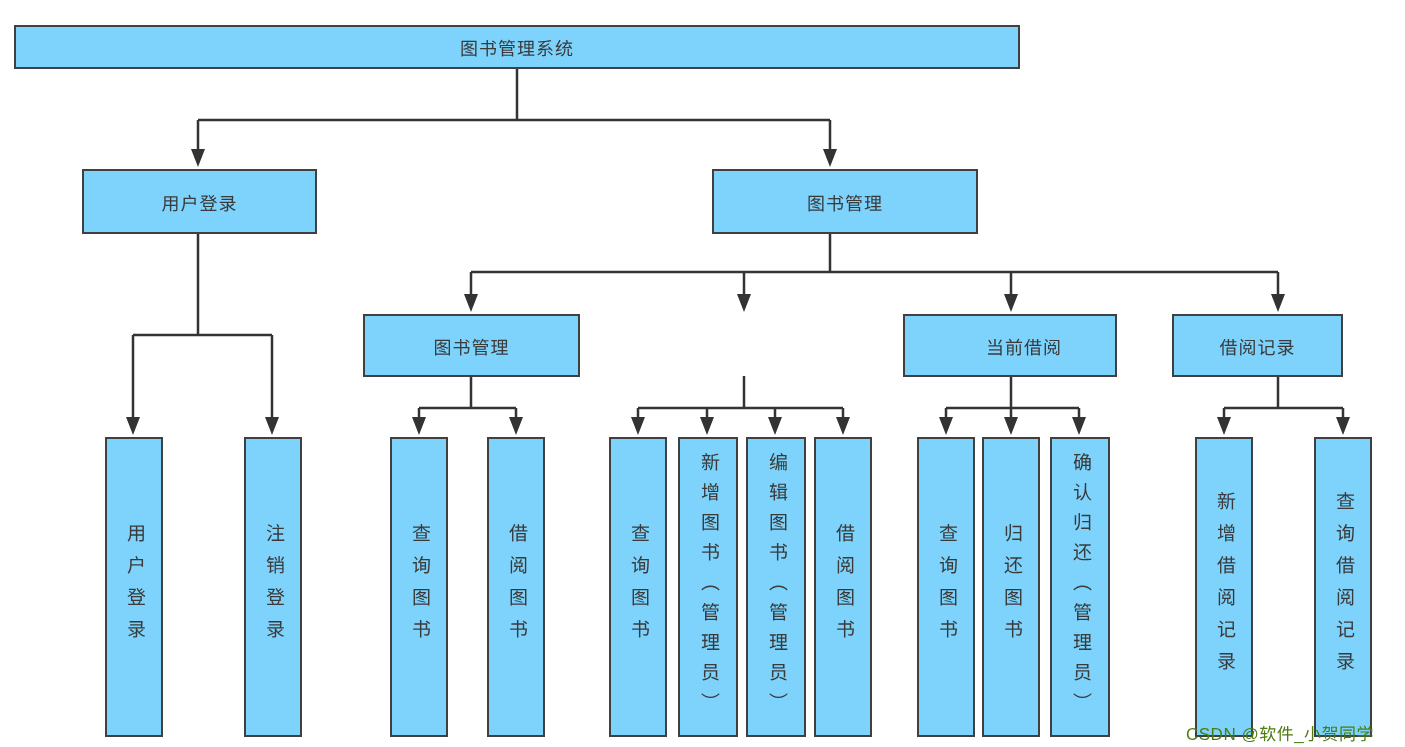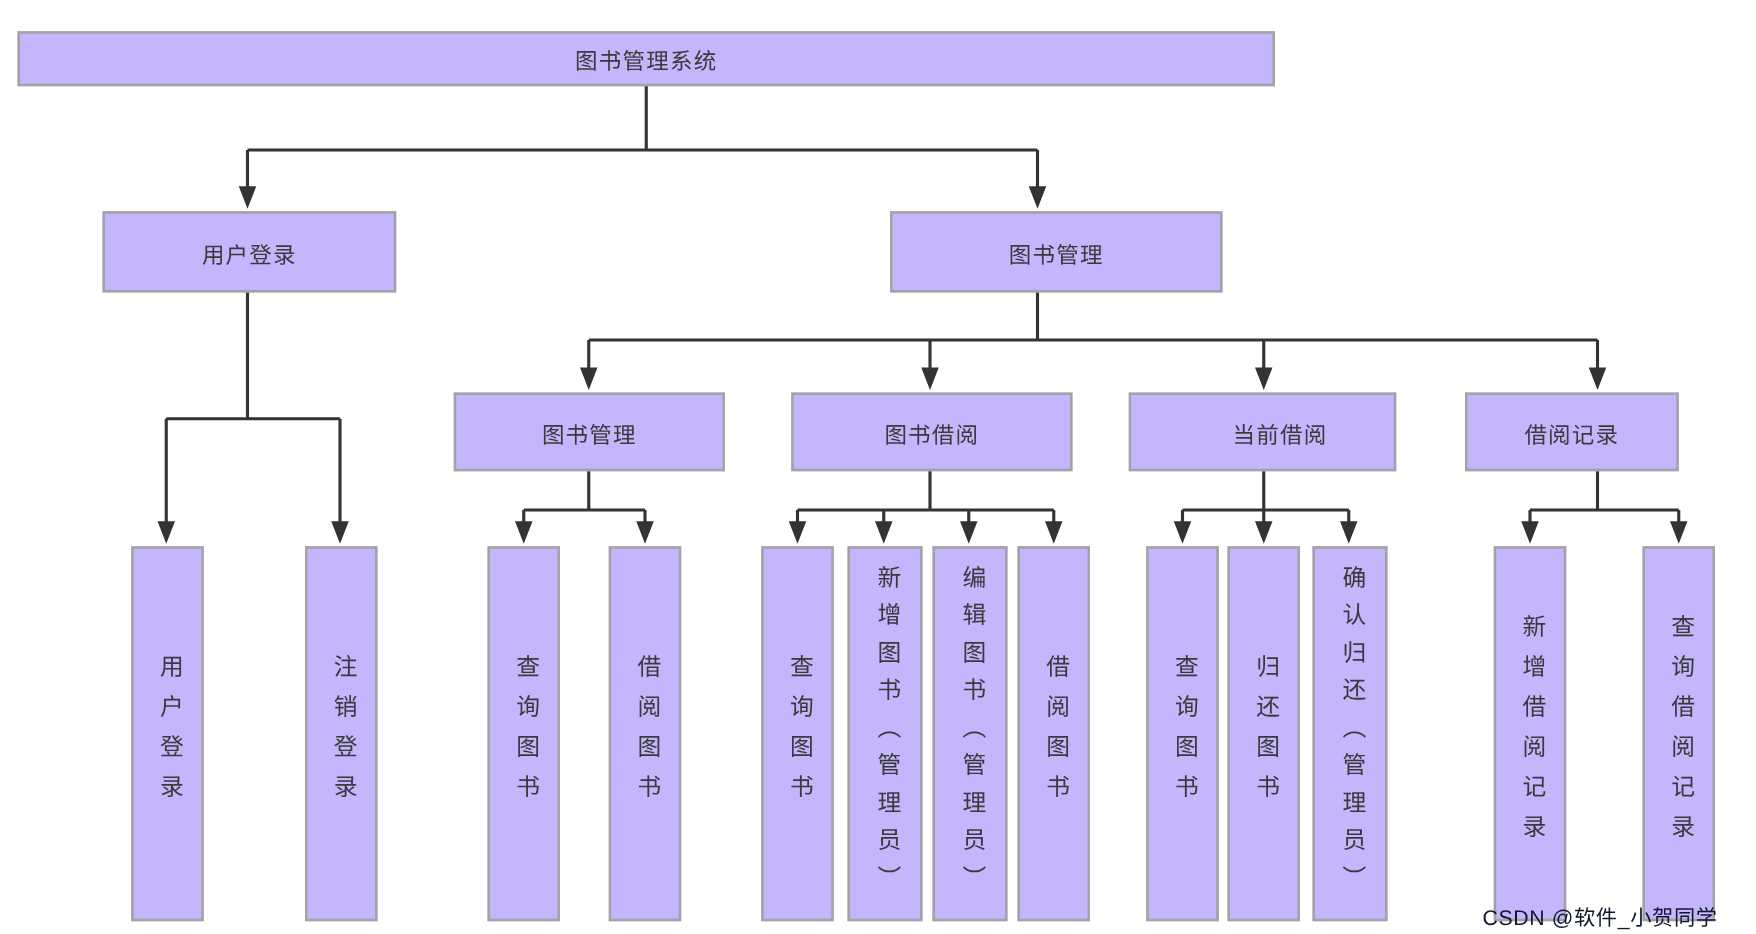--- a/index.html
+++ b/index.html
@@ -19,22 +19,22 @@
   svg.wires {
     position: absolute;
     left: 0;
     top: 0;
     width: 1405px;
     height: 747px;
   }
   .node {
     position: absolute;
     box-sizing: border-box;
-    border: 2px solid #a3a3a3;
-    background: #c4b5fd;
+    border: 2px solid #404040;
+    background: #7dd3fc;
     display: flex;
     align-items: center;
     justify-content: center;
     text-align: center;
   }
   .h-node {
     font-size: 18px;
     letter-spacing: 1px;
   }
   .root-node {
@@ -49,21 +49,21 @@
   }
   .v-node.long span {
     letter-spacing: 11px;
   }
   .watermark {
     position: absolute;
     left: 1186px;
     top: 720px;
     font-size: 17px;
     letter-spacing: 0.5px;
-    color: #0f172a;
+    color: #4d7c0f;
     z-index: 5;
     white-space: nowrap;
   }
 </style>
 </head>
 <body>
 
 <div class="canvas">
 
   <svg class="wires" viewBox="0 0 1405 747" xmlns="http://www.w3.org/2000/svg">
@@ -92,23 +92,20 @@
 
   <div class="node h-node" style="left:82px; top:169px; width:235px; height:65px;">
     <span>用户登录</span>
   </div>
   <div class="node h-node" style="left:712px; top:169px; width:266px; height:65px;">
     <span>图书管理</span>
   </div>
 
   <div class="node h-node" style="left:363px; top:314px; width:217px; height:63px;">
     <span>图书管理</span>
-  </div>
-  <div class="node h-node" style="left:633px; top:314px; width:225px; height:63px;">
-    <span>图书借阅</span>
   </div>
   <div class="node h-node" style="left:903px; top:314px; width:214px; height:63px;padding-left:28px;">
     <span>当前借阅</span>
   </div>
   <div class="node h-node" style="left:1172px; top:314px; width:171px; height:63px;">
     <span>借阅记录</span>
   </div>
 
   <div class="node v-node" style="left:105px; top:437px; width:58px; height:300px;">
     <span>用户登录</span>

